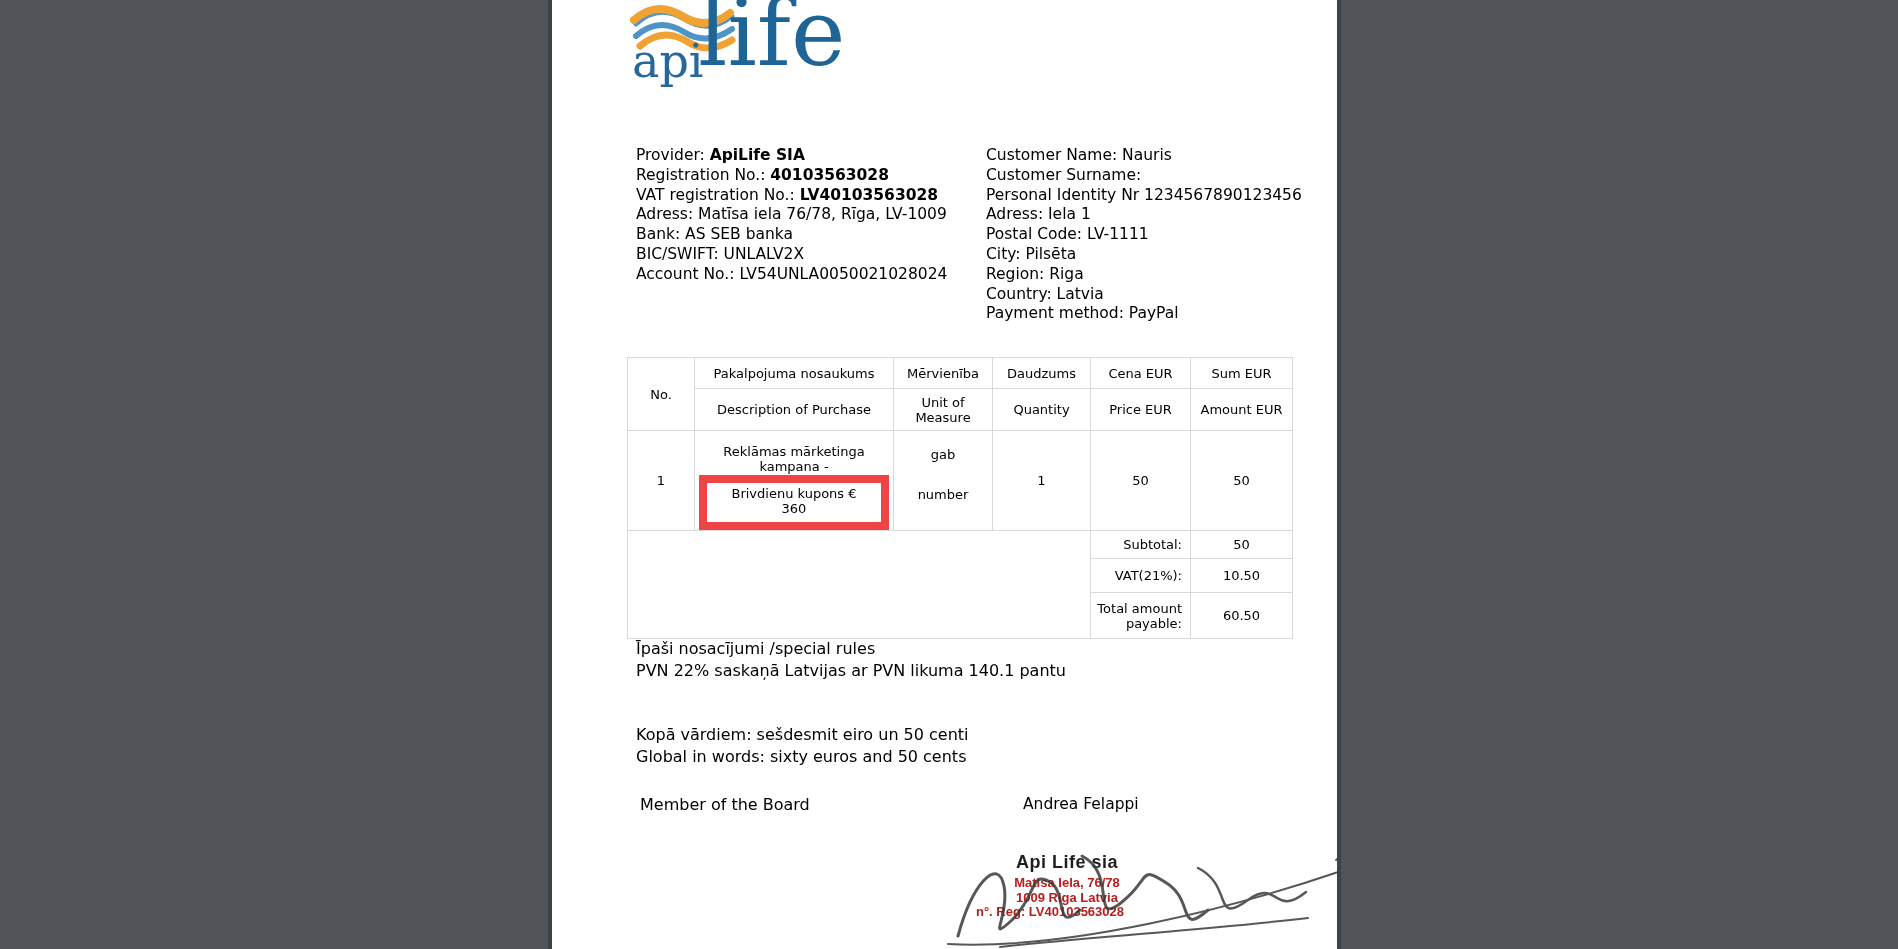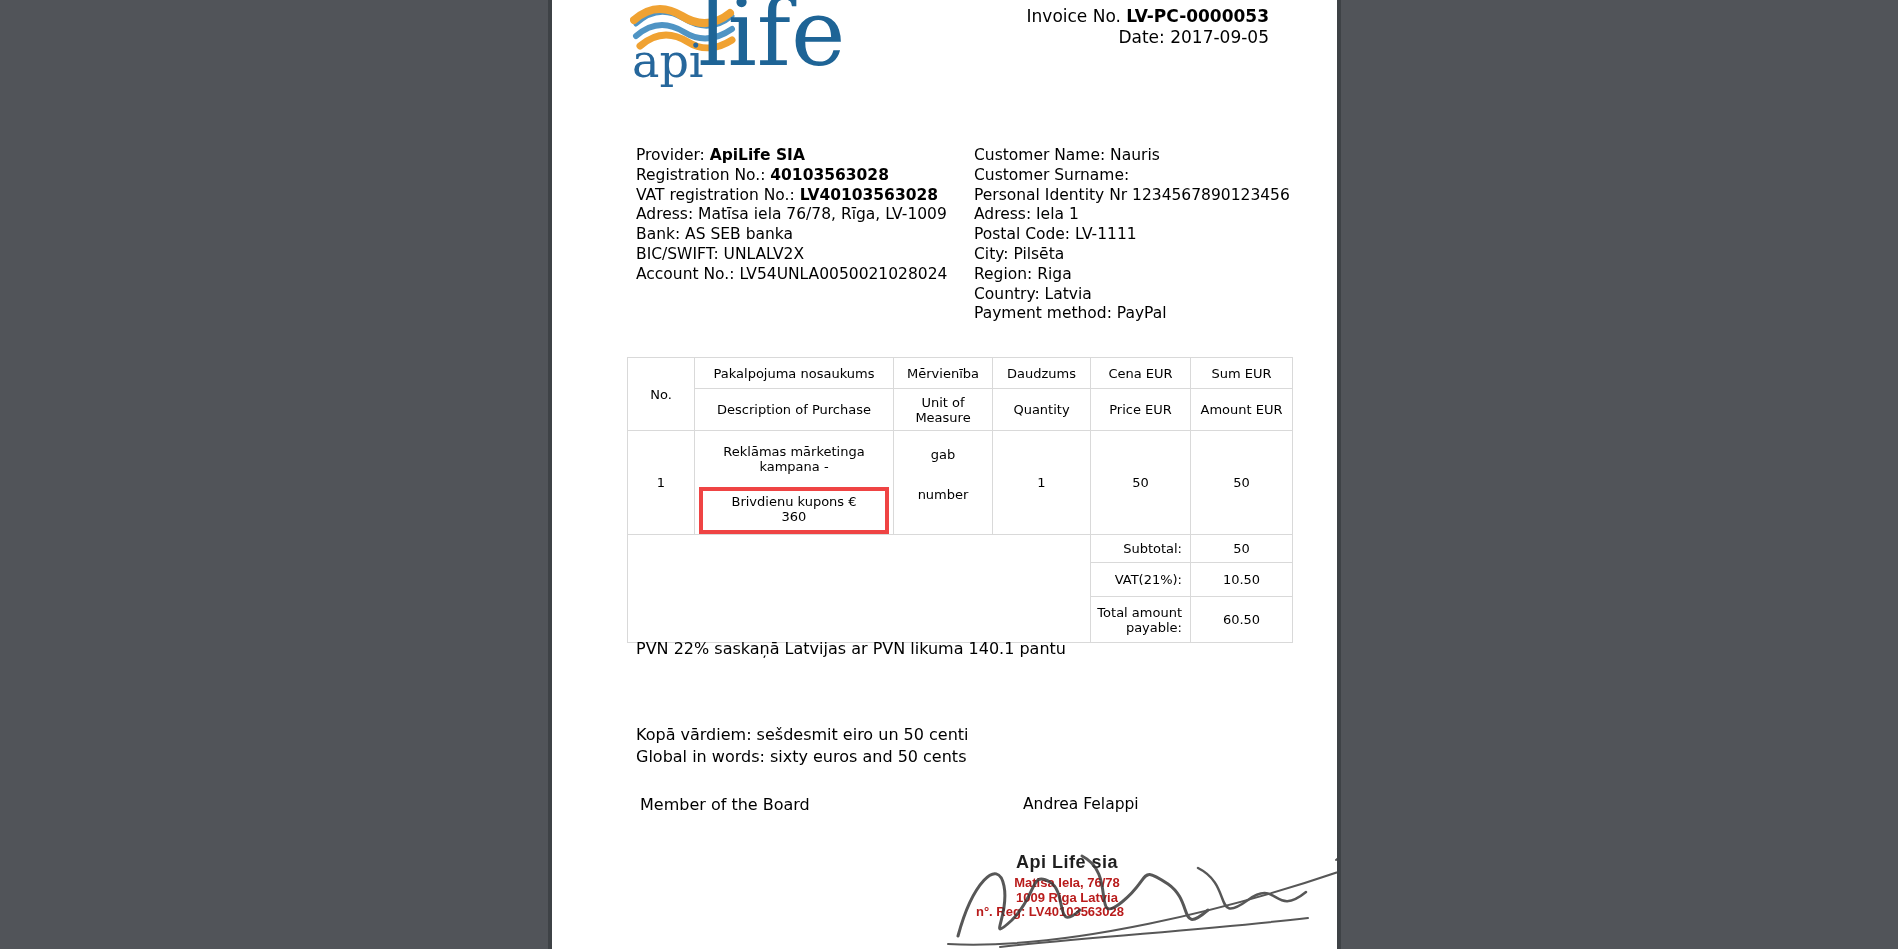--- a/index.html
+++ b/index.html
@@ -18,30 +18,30 @@
   .logo-api  { position:absolute; left:2px;  top:36px; font-family:"DejaVu Serif", serif; font-size:46px; line-height:46px; color:#26679c;text-align:right; }
   .logo-life { position:absolute; left:68px; top:-14px; font-family:"DejaVu Serif", serif; font-size:92px; line-height:92px; color:#1e6496; }
 
   
   .invoice-head { position:absolute; top:6px; right:68px; text-align:right; font-size:17px; line-height:21px; }
   .invoice-head .b { font-weight:bold; }
 
   
   .party { position:absolute; top:146px; font-size:15.5px; line-height:19.8px; }
   .provider { left:84px; }
-  .customer { left:422px; }
+  .customer { left:434px; }
   .party .b { font-weight:bold; }
 
   
   .items { position:absolute; left:75px; top:357px; border-collapse:collapse; table-layout:fixed; font-size:13px; text-align:center; }
   .items td { border:1px solid #d9d9d9; padding:0 4px; vertical-align:middle; }
   .items td.h { line-height:15px; }
   .items .row-item td { height:75px; }
   .desc-cell { vertical-align:top !important; padding-top:13px !important; }
-  .red-box { display:inline-block; border:4px solid #ef4444; padding:3px 21px 6px; margin-top:13px; }
+  .red-box { display:inline-block; border:8px solid #ef4444; padding:3px 21px 6px; margin-top:1px; }
   .unit-cell { vertical-align:top !important; padding-top:16px !important; }
   .unit2 { margin-top:25px; }
   .tot-label { text-align:right; padding-right:8px !important; line-height:15px; }
 
   
   .notes  { position:absolute; left:84px; top:638px; font-size:16px; line-height:21.5px; }
   .words  { position:absolute; left:84px; top:724px; font-size:16px; line-height:21.5px; }
 
   
   .member  { position:absolute; left:88px;  top:795px; font-size:16px; }
@@ -64,24 +64,20 @@
     <svg class="logo-waves" width="108" height="52" viewBox="0 0 108 52">
       <path d="M6,20 C22,5 38,5 54,15 C70,25 86,25 102,12" fill="none" stroke="#4f94c4" stroke-width="5" stroke-linecap="round"></path>
       <path d="M4,16 C20,2 36,2 52,12 C68,22 84,22 100,9" fill="none" stroke="#f0a232" stroke-width="8" stroke-linecap="round"></path>
       <path d="M6,32 C22,18 38,18 54,28 C70,38 86,36 102,25" fill="none" stroke="#4f94c4" stroke-width="6" stroke-linecap="round"></path>
       <path d="M10,42 C26,28 42,28 58,38 C72,47 88,45 102,36" fill="none" stroke="#f0a232" stroke-width="7" stroke-linecap="round"></path>
     </svg>
     <span class="logo-api">api</span>
     <span class="logo-life">life</span>
   </div>
 
-  <div class="invoice-head">
-    <div><span>Invoice No. </span><span class="b">LV-PC-0000053</span></div>
-    <div>Date: 2017-09-05</div>
-  </div>
 
   <div class="party provider">
     <div><span>Provider: </span><span class="b">ApiLife SIA</span></div>
     <div><span>Registration No.: </span><span class="b">40103563028</span></div>
     <div><span>VAT registration No.: </span><span class="b">LV40103563028</span></div>
     <div>Adress: Matīsa iela 76/78, Rīga, LV-1009</div>
     <div>Bank: AS SEB banka</div>
     <div>BIC/SWIFT: UNLALV2X</div>
     <div>Account No.: LV54UNLA0050021028024</div>
   </div>
@@ -147,20 +143,21 @@
       <td>10.50</td>
     </tr>
     <tr style="height:46px">
       <td class="tot-label">Total amount payable:</td>
       <td>60.50</td>
     </tr>
   </tbody>
     </table>
 
   <div class="notes">
+    <div>Īpaši nosacījumi /special rules</div>
     <div>PVN 22% saskaņā Latvijas ar PVN likuma 140.1 pantu</div>
   </div>
 
   <div class="words">
     <div>Kopā vārdiem: sešdesmit eiro un 50 centi</div>
     <div>Global in words: sixty euros and 50 cents</div>
   </div>
 
   <div class="member">Member of the Board</div>
   <div class="signer">Andrea Felappi</div>

